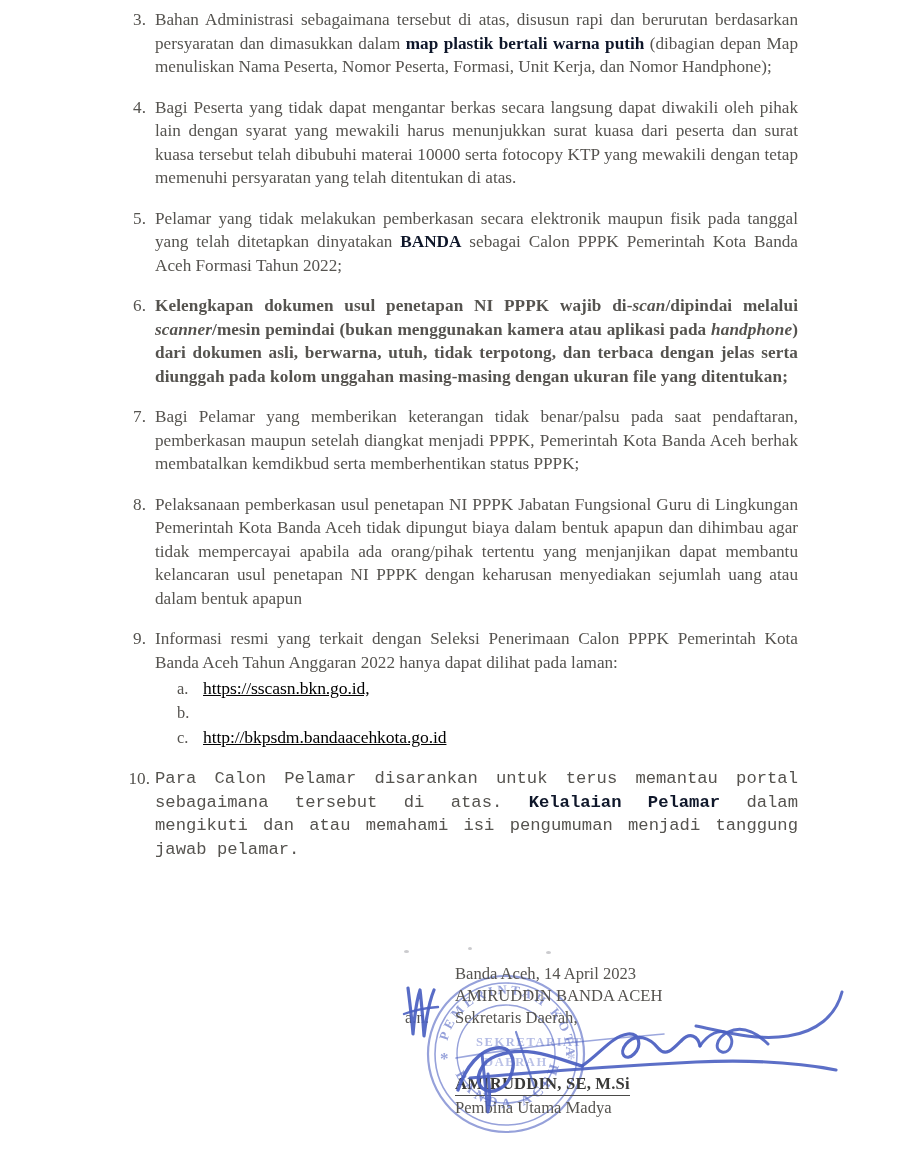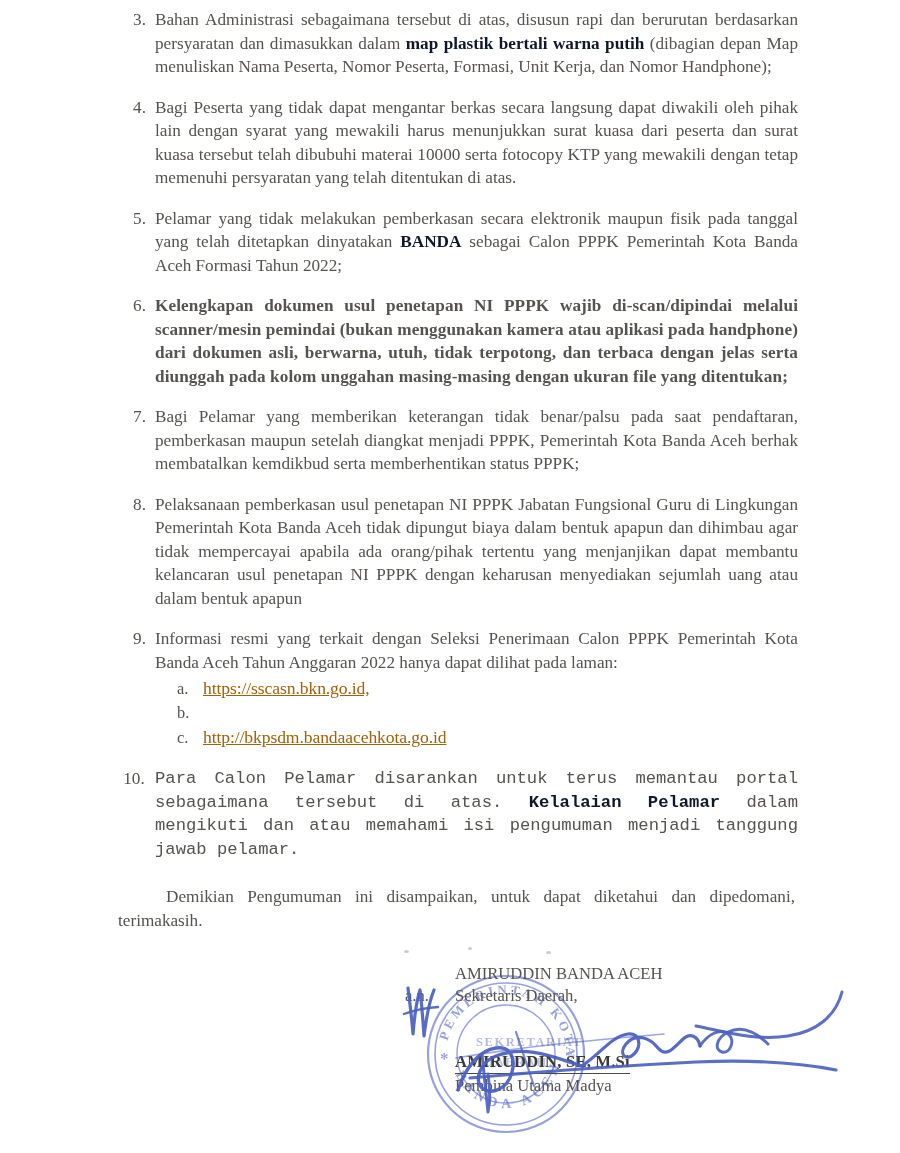--- a/index.html
+++ b/index.html
@@ -43,46 +43,46 @@
   .item .body {
     flex: 1 1 auto;
     padding-left: 9px;
     font-size: 17.2px;
     line-height: 23.5px;
     text-align: justify;
     text-justify: inter-word;
     color: #55534f;
     hyphens: none;
   }
-  .item.wide .num { width: 32px; flex: 0 0 32px; text-align: center; }
+  .item.wide .num { width: 32px; flex: 0 0 32px; text-align: right; }
   .item.wide .body { padding-left: 5px; font-family: Liberation Mono, monospace; }
 
   .b { font-weight: bold; color: #0f172a; }
-  .i { }
+  .i { font-style: italic; }
   .strong-para { font-weight: bold; color: #3d3b39; letter-spacing: 0.1px; }
 
   
   .sublist {
     margin-top: 2px;
     margin-left: 22px;
   }
   .subitem {
     display: flex;
     align-items: baseline;
     line-height: 24px;
   }
   .subitem .slabel {
     width: 26px;
     flex: 0 0 26px;
     font-size: 16.4px;
     color: #55534f;
   }
   .link {
     font-size: 17.6px;
-    color: #a16207;
+    color: #000000;
     text-decoration: underline;
     text-underline-offset: 1px;
     letter-spacing: -0.1px;
   }
 
   
   .closing {
     margin-top: 24px;
     font-size: 17.2px;
     line-height: 23.5px;
@@ -205,23 +205,20 @@
           </div>
         </div>
       </div>
     </div>
 
     <div class="item wide">
       <div class="num">10.</div>
       <div class="body">Para Calon Pelamar disarankan untuk terus memantau portal sebagaimana tersebut di atas. <span class="b">Kelalaian Pelamar</span> dalam mengikuti dan atau memahami isi pengumuman menjadi tanggung  jawab pelamar.</div>
     </div>
 
-    <div class="closing">
-      <span class="ind"></span><span>Demikian Pengumuman ini disampaikan, untuk dapat diketahui dan dipedomani, terimakasih.</span>
-    </div>
 
   </div>
 
   <div class="speck" style="left:404px; top:950px; width:5px; height:3px;"></div>
   <div class="speck" style="left:468px; top:947px; width:4px; height:3px;"></div>
   <div class="speck" style="left:546px; top:951px; width:5px; height:3px;"></div>
 
   <svg class="stamp" viewBox="0 0 164 164">
     <defs>
       <path id="arcTop" d="M 22,82 A 60,60 0 0 1 142,82"></path>
@@ -262,20 +259,21 @@
       <path d="M 74,116 C 140,110 220,104 300,100 C 348,98 400,100 440,108" stroke-width="3.2" opacity="0.9"></path>
 
       <path d="M 86,92 C 88,112 90,132 92,150 C 94,140 94,126 92,112" stroke-width="3" opacity="0.9"></path>
       <path d="M 120,70 C 126,88 132,106 138,124" stroke-width="2.2" opacity="0.72"></path>
 
       <path d="M 60,96 C 130,84 200,78 268,72" stroke-width="1.6" opacity="0.55"></path>
     </g>
   </svg>
 
   <div class="sigblock">
+    <div class="line">Banda Aceh, 14 April 2023</div>
     <div class="line anline">
       <span class="an">a.n.</span>
       <span>AMIRUDDIN BANDA ACEH</span>
     </div>
     <div class="line">Sekretaris Daerah,</div>
     <div class="line sig-name">AMIRUDDIN, SE, M.Si</div>
     <div class="line sig-rank">Pembina Utama Madya</div>
   </div>
 
 </div>

